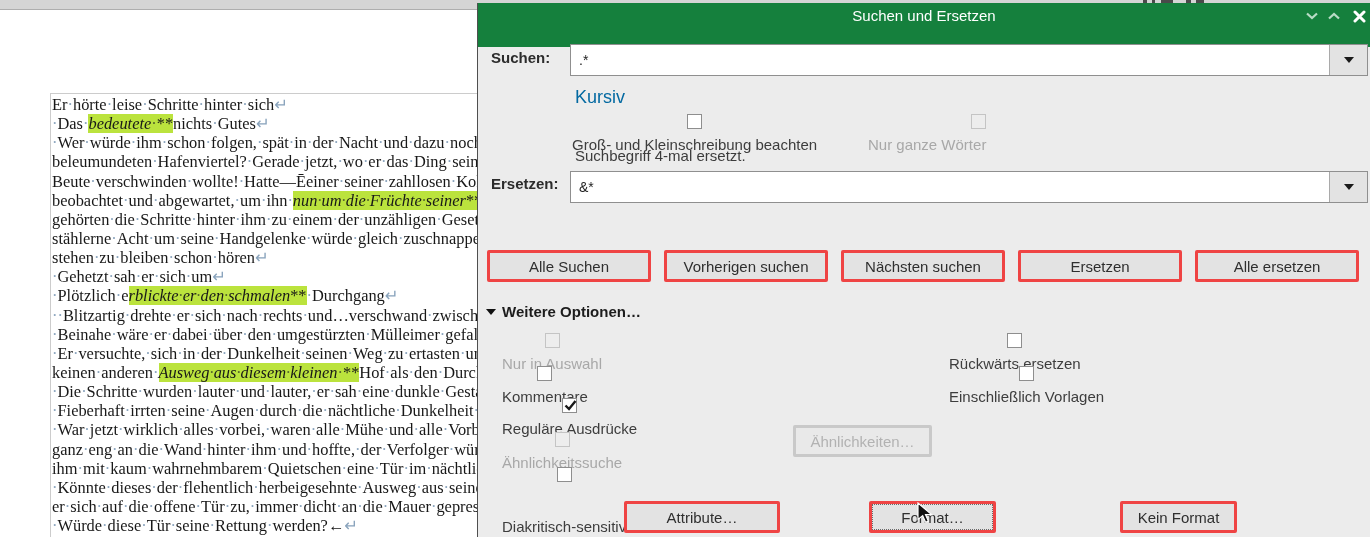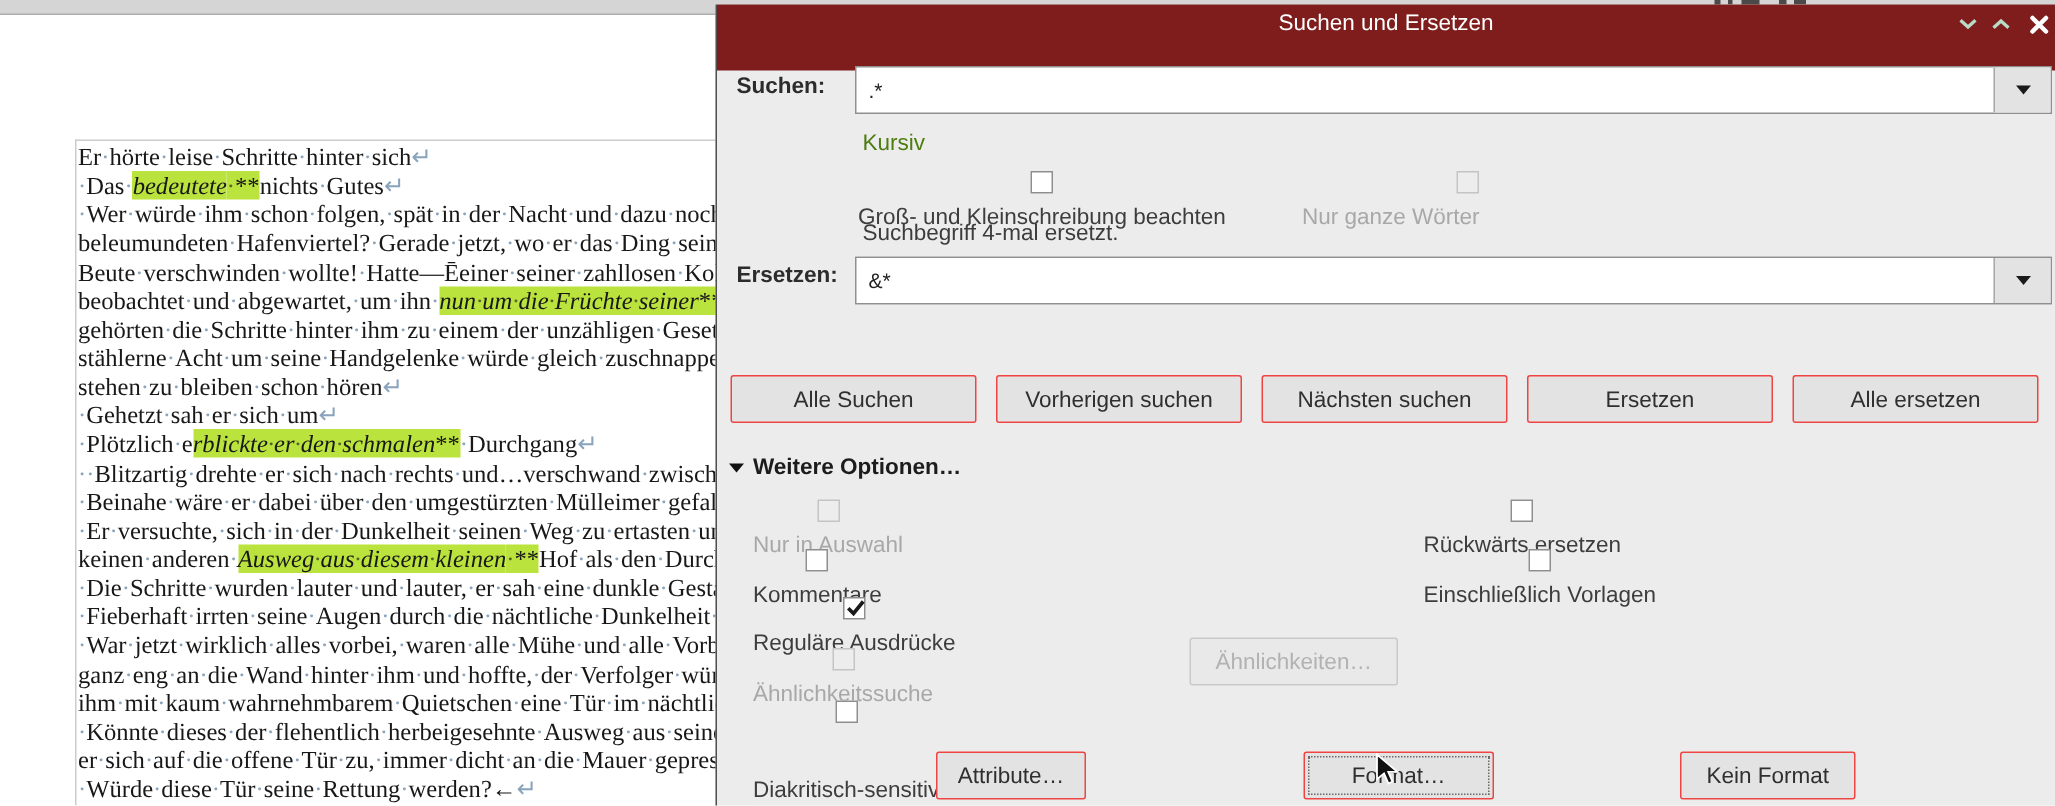--- a/index.html
+++ b/index.html
@@ -25,51 +25,51 @@
   .seg-hi { background:#bbe33d; font-style:italic; }
   .seg-ha { background:#bbe33d; font-style:normal; }
   .seg-m { color:#8aa4bd; }
   .seg-b { color:#111; }
   .sp { color:#8aa4bd; }
   .seg-hi .sp, .seg-ha .sp { color:#55662a; }
 
   
   #dialog { left:477px; top:3px; width:893px; height:534px; background:#ececec;
             border-left:1px solid #4f4f4f; z-index:5; }
-  #titlebar { position:absolute; left:0; top:0; width:100%; height:44px; background:#7f1d1d; }
+  #titlebar { position:absolute; left:0; top:0; width:100%; height:44px; background:#15803d; }
   #dialog-title { position:absolute; left:0; top:0; width:100%; height:26px; line-height:26px;
                   text-align:center; color:#ffffff; font-size:15px; }
   .win-ctl { position:absolute; top:5px; width:16px; height:16px; display:flex;
              align-items:center; justify-content:center; cursor:default; }
   #win-min { right:50px; } #win-max { right:28px; } #win-close { right:3px; }
 
   .dlg-label { position:absolute; font-size:15px; font-weight:700; color:#2c2c2c; }
   .combo { position:absolute; width:798px; height:32px; background:#ffffff;
            border:1px solid #8f8f8f; }
   .combo input { position:absolute; left:0; top:0; width:756px; height:30px; border:0;
                  outline:none; padding:0 8px; font-size:14px; color:#222;
                  font-family:"Liberation Sans", sans-serif; background:transparent; }
   .combo .drop { position:absolute; right:0; top:0; width:38px; height:30px;
                  background:#e3e3e3; border-left:1px solid #a9a9a9;
                  display:flex; align-items:center; justify-content:center; }
   .tri-down { width:0; height:0; border-left:5px solid transparent;
               border-right:5px solid transparent; border-top:6px solid #1a1a1a; }
 
-  .hint { position:absolute; font-size:15px; color:#4d7c0f; }
+  .hint { position:absolute; font-size:18px; color:#0369a1; }
   .status { position:absolute; font-size:15px; color:#3c3c3c; }
 
   .cbrow { position:absolute; display:flex; align-items:center; gap:7px; height:18px;flex-direction:column; }
   .cbx { width:15px; height:15px; background:#ffffff; border:1px solid #8e8e8e;
          flex:0 0 15px; position:relative; }
   .cbrow.disabled .cbx { border-color:#c4c4c4; background:#ededed; }
   .cblabel { font-size:15px; color:#3d3d3d; white-space:nowrap; }
   .cbrow.disabled .cblabel { color:#a8a8a8; }
   .cbx svg { position:absolute; left:0px; top:-1px; }
 
-  .btn { background:#e3e3e3; border:1px solid #ef4444; border-radius:2px;
+  .btn { background:#e3e3e3; border:3px solid #ef4444; border-radius:2px;
          font-size:15px; color:#2f2f2f; display:flex; align-items:center;
          justify-content:center; font-family:"Liberation Sans", sans-serif; }
   #btn-row1 { position:absolute; left:9px; right:11px; top:247px; height:32px;
               display:flex; gap:13px; }
   #btn-row1 .btn { flex:1 1 0; }
 
   #more-opts { position:absolute; left:8px; top:300px; display:flex; align-items:center; gap:6px; }
   #more-opts .tri { width:0; height:0; border-left:5px solid transparent;
                     border-right:5px solid transparent; border-top:6px solid #111; }
   #more-opts .txt { font-size:15px; font-weight:700; color:#1c1c1c; }
@@ -208,21 +208,21 @@
   <div class="cbrow disabled" style="left:24px; top:429px;">
     <div class="cbx"></div>
     <div class="cblabel">Ähnlichkeitssuche</div>
   </div>
   <div class="btn abs-btn disabled" style="left:315px; top:422px; width:139px;">Ähnlichkeiten…</div>
   <div class="cbrow" style="left:24px; top:464px;gap:36px;">
     <div class="cbx"></div>
     <div class="cblabel">Diakritisch-sensitiv</div>
   </div>
 
-  <div class="btn abs-btn" style="left:146px; top:498px; width:100px;">Attribute…</div>
+  <div class="btn abs-btn" style="left:146px; top:498px; width:156px;">Attribute…</div>
   <div class="btn abs-btn focused" style="left:391px; top:498px; width:127px;">Format…</div>
   <div class="btn abs-btn" style="left:642px; top:498px; width:117px;">Kein Format</div>
 </div>
 
 <div class="abs" id="cursor">
   <svg width="19" height="22" viewBox="0 0 19 22">
     <path d="M1 1 L1 17.5 L5.7 13.6 L8.6 20.3 L11.3 19.1 L8.5 12.6 L14.6 12.6 Z" fill="#111111" stroke="#ffffff" stroke-width="1.2"></path>
   </svg>
 </div>
 

